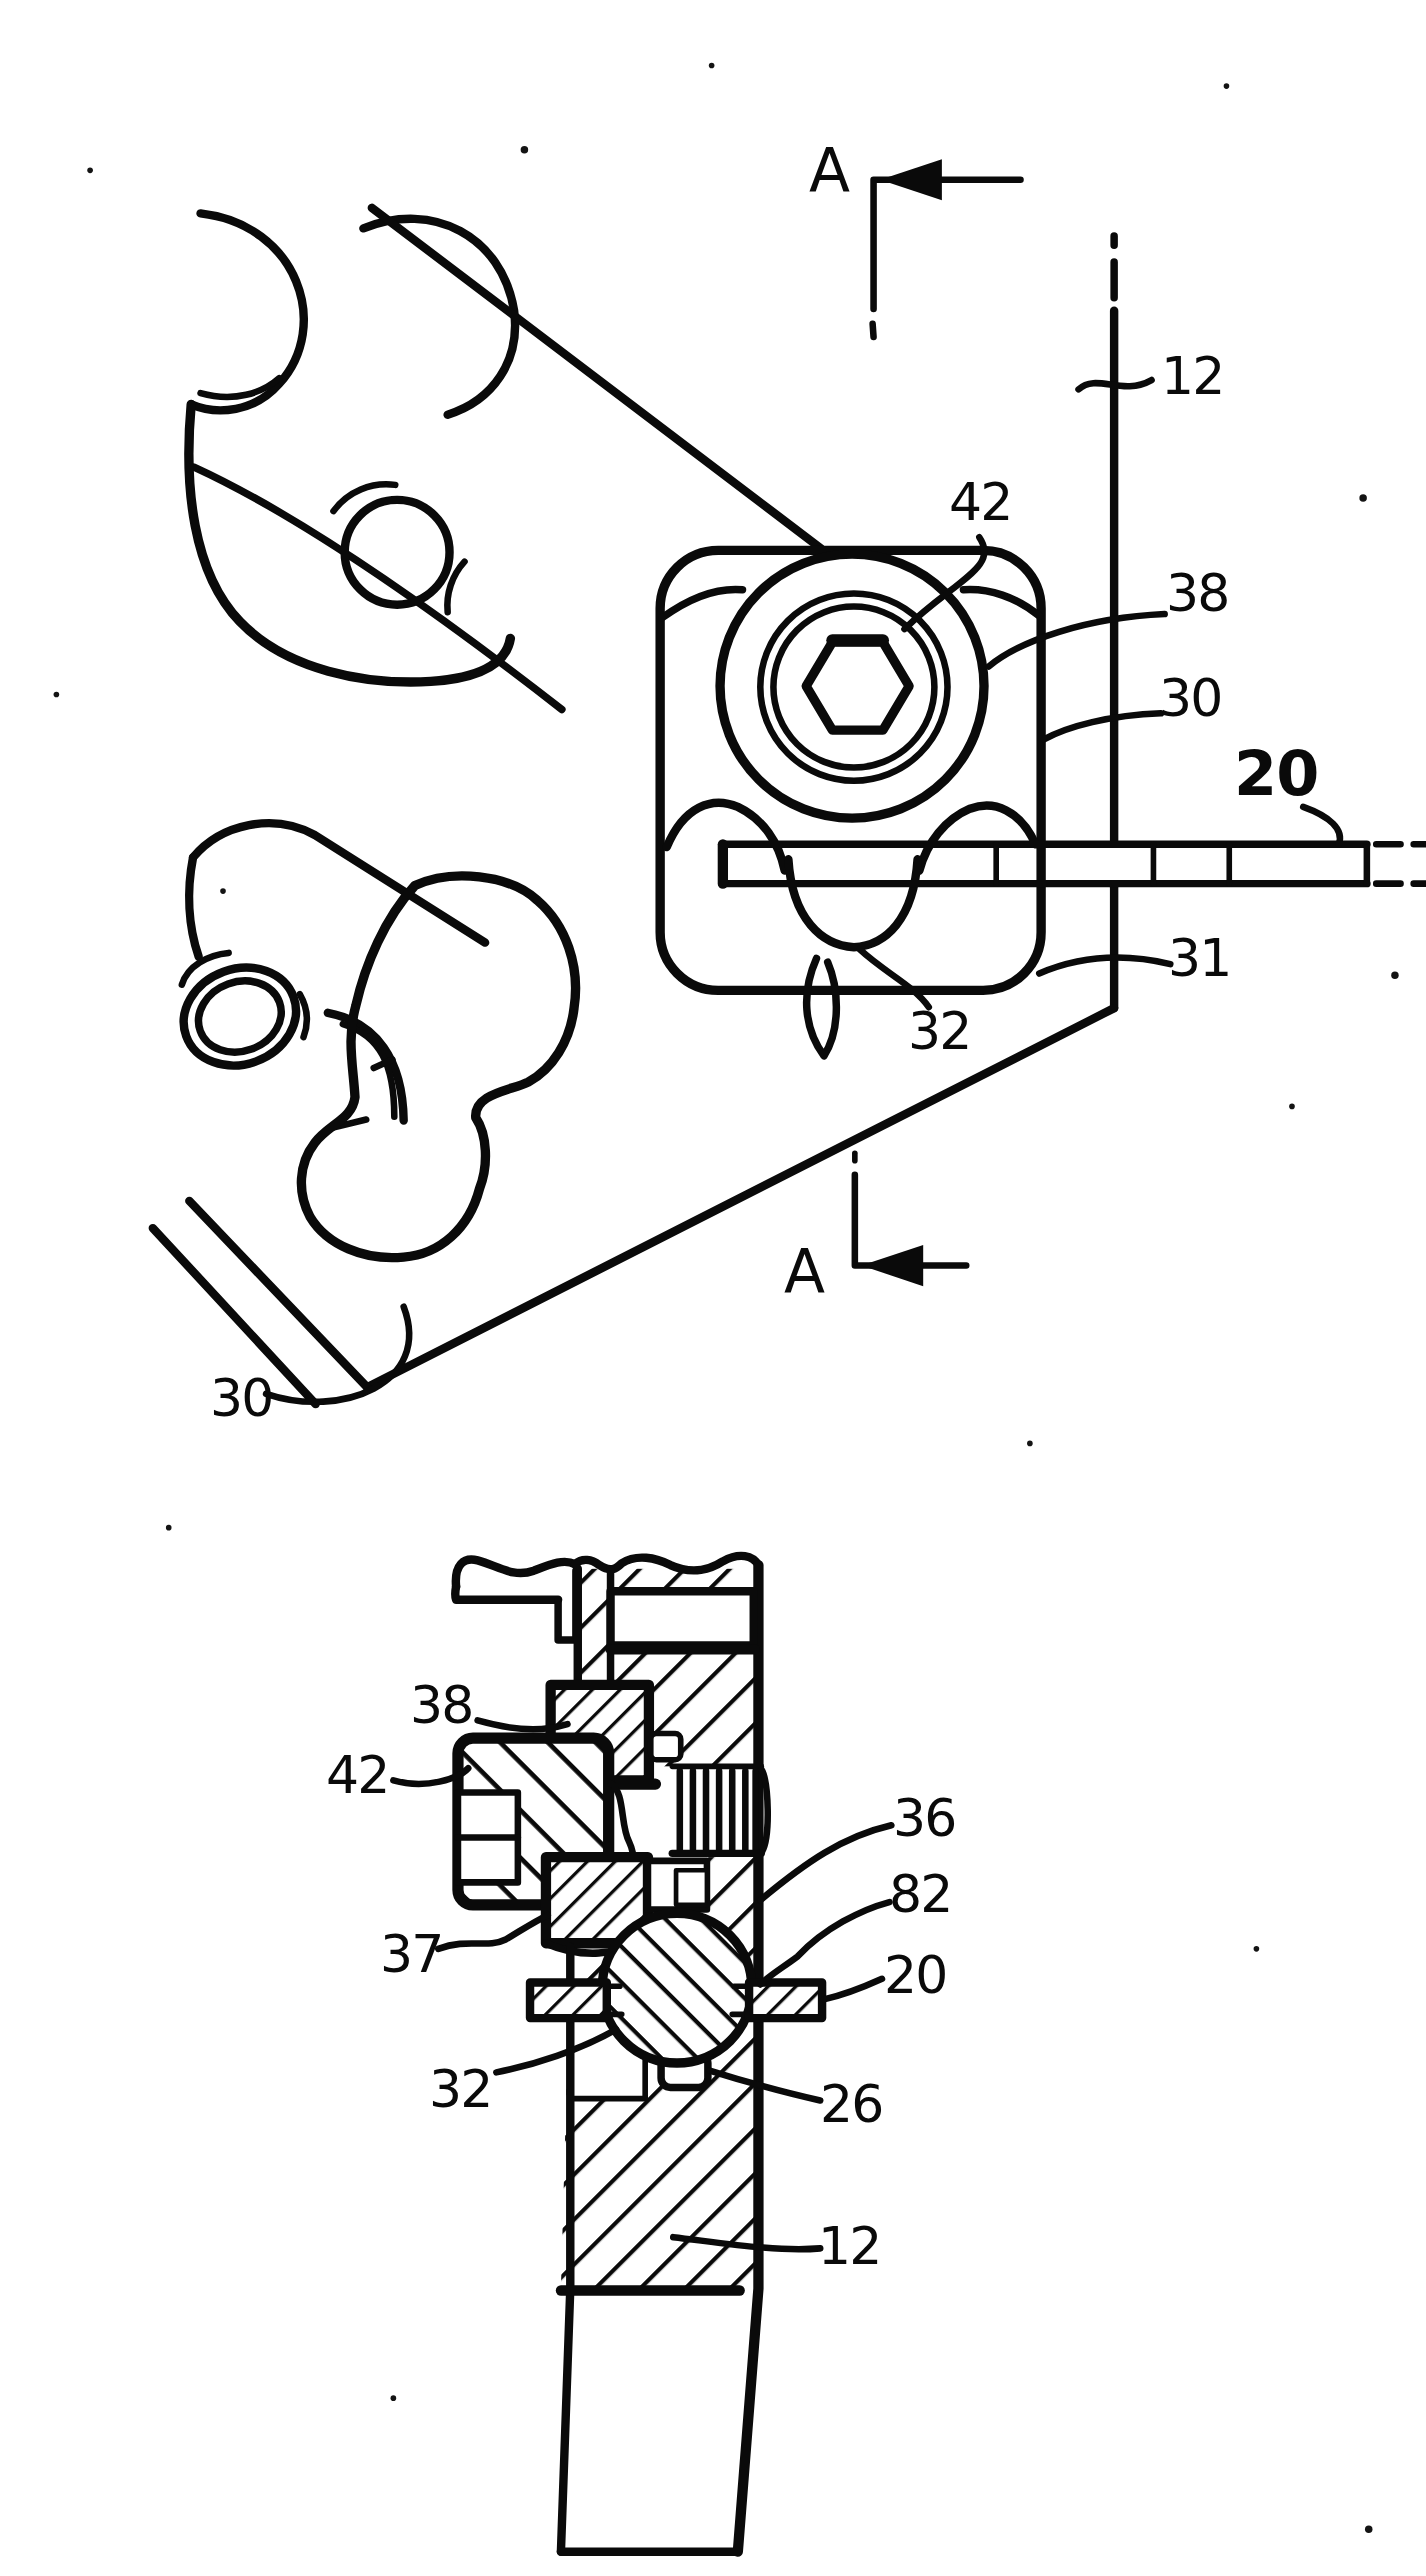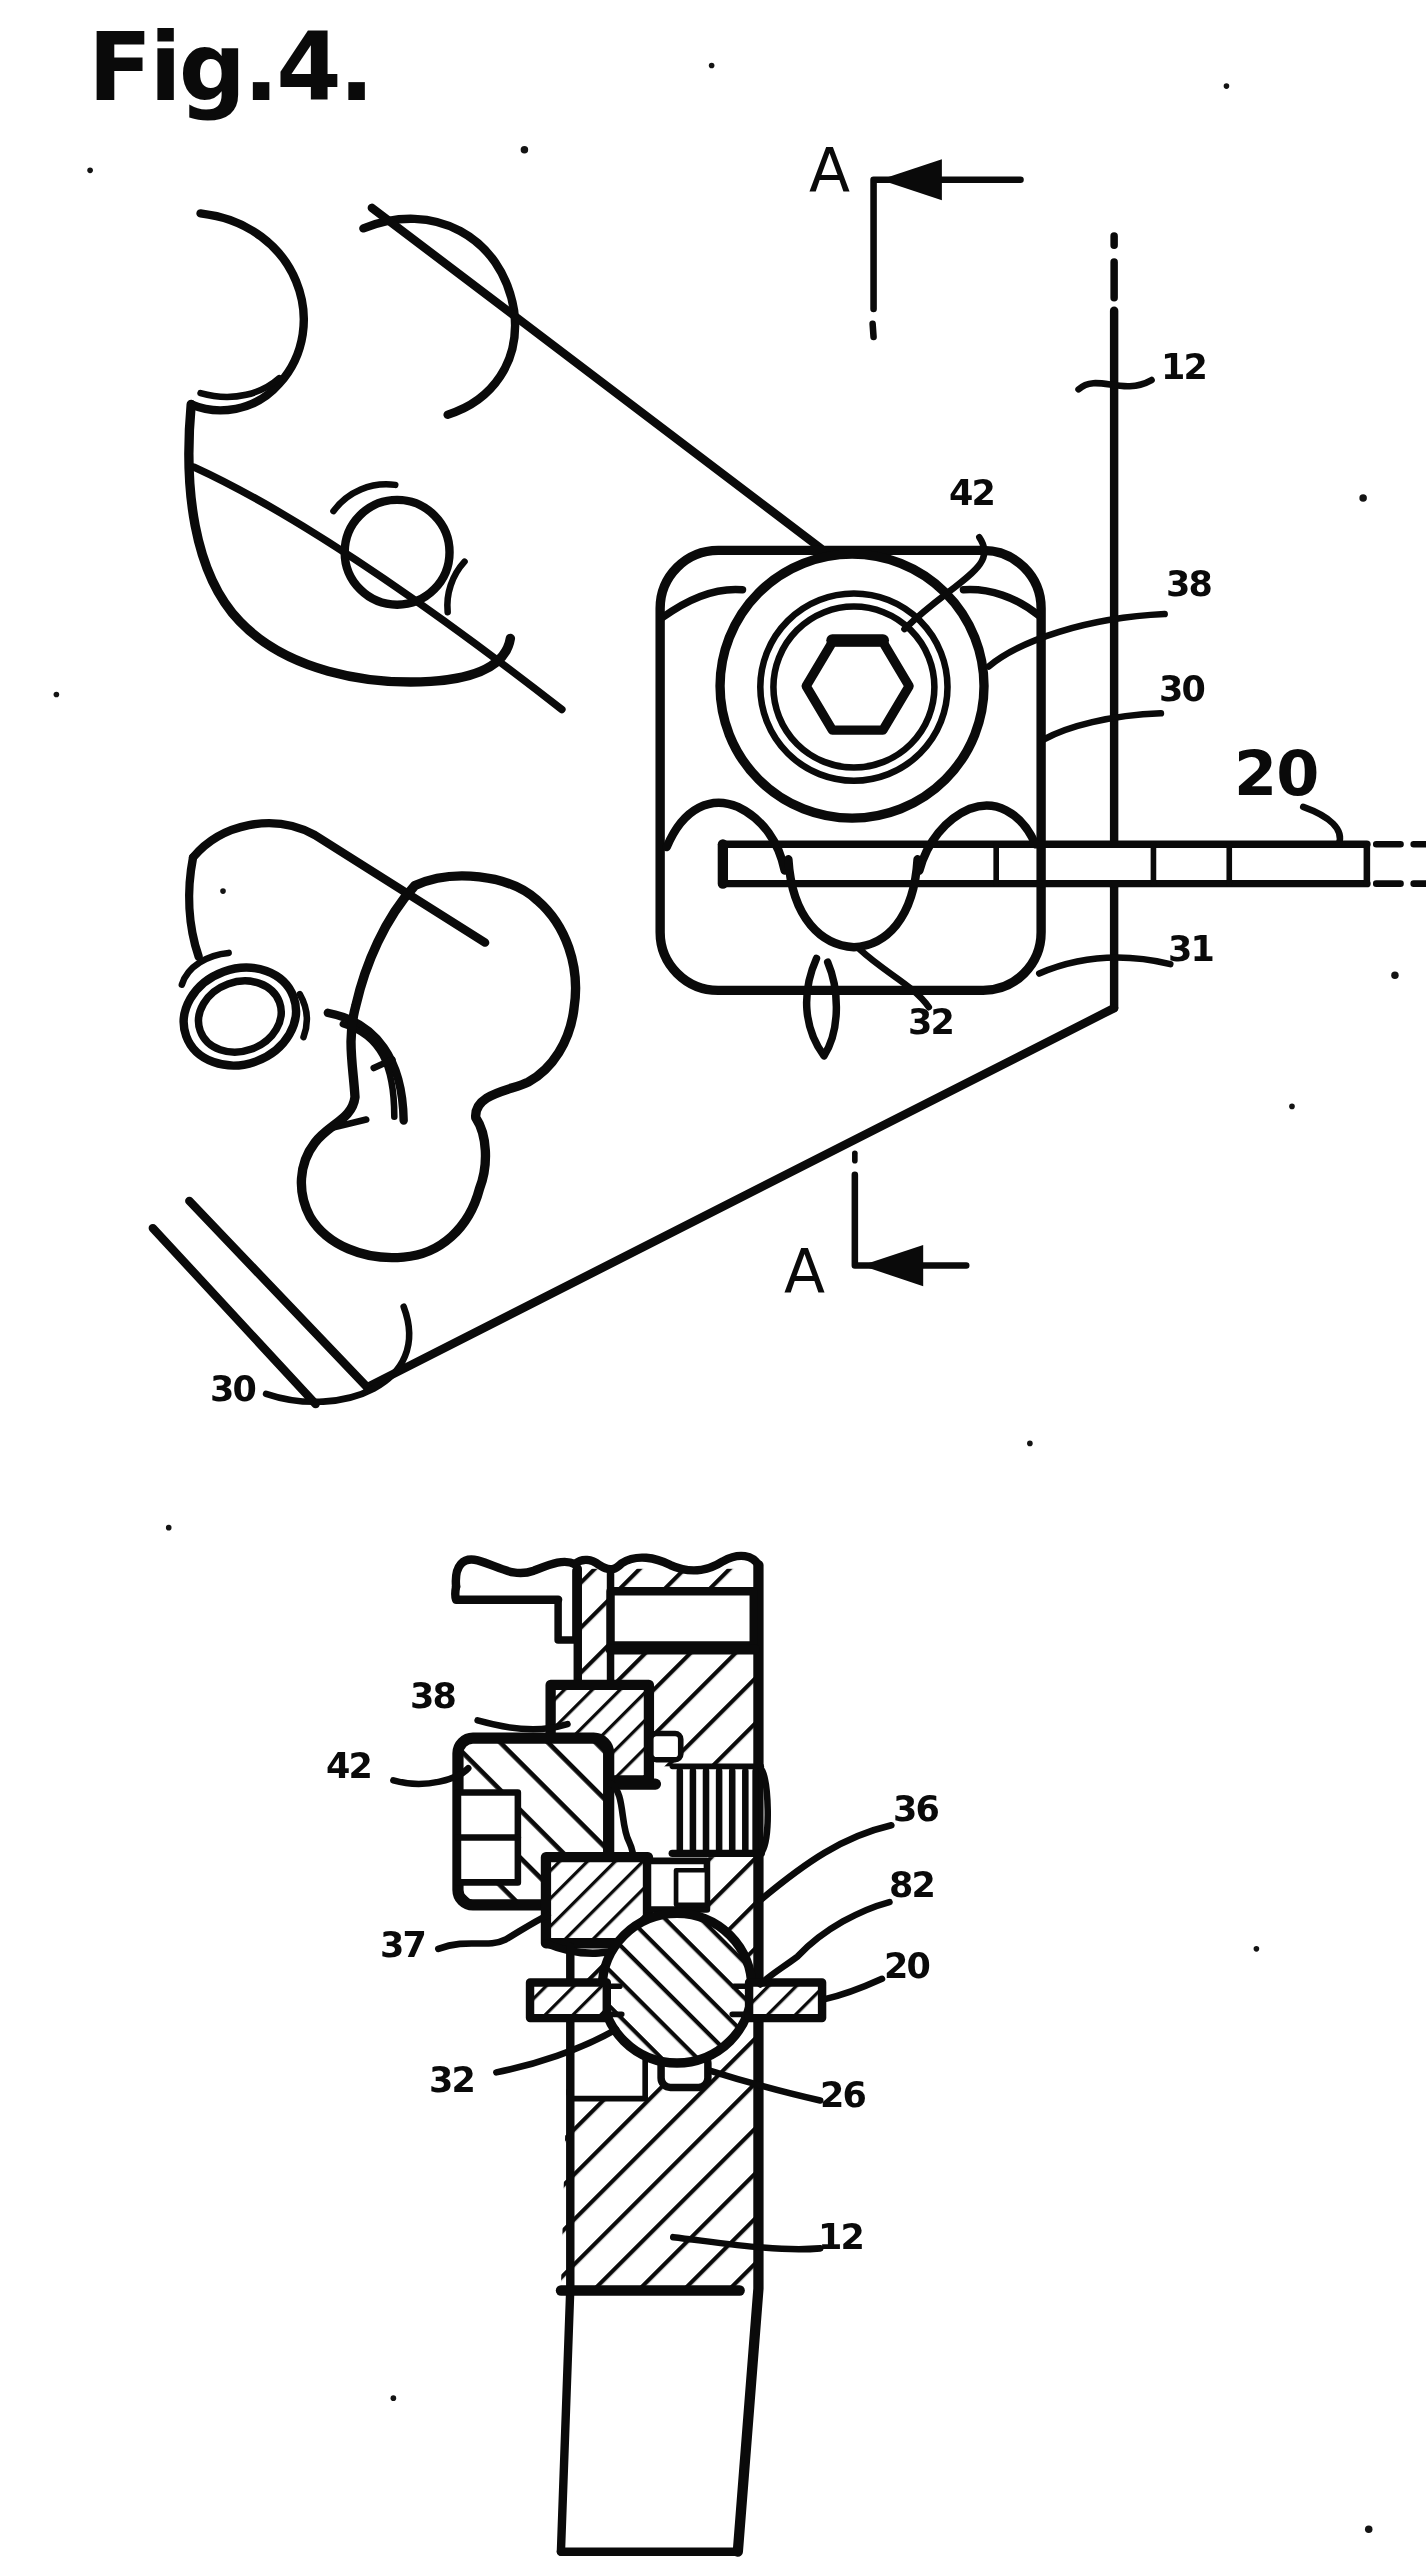--- a/index.html
+++ b/index.html
@@ -1,21 +1,21 @@
 <!DOCTYPE html>
 <html style="font-size:15px"><head>
 <meta charset="utf-8">
 <style>
   html,body{margin:0;padding:0;background:#e8e8e8;}
   #page{position:relative;width:1427px;height:2576px;background:#ffffff;overflow:hidden;
         font-family:"DejaVu Sans","Liberation Sans",sans-serif;color:#0a0a0a;}
   svg{position:absolute;left:0;top:0;}
   .lbl{position:absolute;color:#0a0a0a;white-space:nowrap;line-height:1;}
   .fig-title{font-size:94px;font-weight:600;letter-spacing:-2.8px;}
-  .ref{font-size:35px;font-weight:700;letter-spacing:-1.9px;}
+  .ref{font-size:52px;font-weight:400;letter-spacing:-1.9px;}
   .ref-big{font-size:62px;font-weight:700;letter-spacing:-0.9px;}
   .sec{font-size:60px;font-weight:500;}
 </style>
 </head>
 <body>
 
 <div id="page">
 
 <svg width="1427" height="2576" viewBox="0 0 1524 2752">
   <defs>
@@ -213,21 +213,20 @@
         <circle cx="420" cy="2562" r="3"></circle>
         <circle cx="1342" cy="2082" r="3"></circle>
     <circle cx="1490" cy="1042" r="4"></circle>
         <circle cx="180" cy="1632" r="3"></circle>
         <circle cx="1462" cy="2702" r="4"></circle>
     <circle cx="760" cy="70" r="3"></circle>
         <circle cx="60" cy="742" r="3"></circle>
   </g>
 </svg>
 
-<div class="lbl fig-title" style="left:88px;top:20.6px">Fig.4.</div>
 <div class="lbl sec" style="left:809px;top:140px">A</div>
 <div class="lbl sec" style="left:784px;top:1241px">A</div>
 <div class="lbl ref" style="left:1161px;top:350px">12</div>
 <div class="lbl ref" style="left:949px;top:476px">42</div>
 <div class="lbl ref" style="left:1166px;top:567px">38</div>
 <div class="lbl ref" style="left:1159px;top:672px">30</div>
 <div class="lbl ref-big" style="left:1234px;top:743px">20</div>
 <div class="lbl ref" style="left:1168px;top:932px">31</div>
 <div class="lbl ref" style="left:908px;top:1005px">32</div>
 <div class="lbl ref" style="left:210px;top:1372px">30</div>

